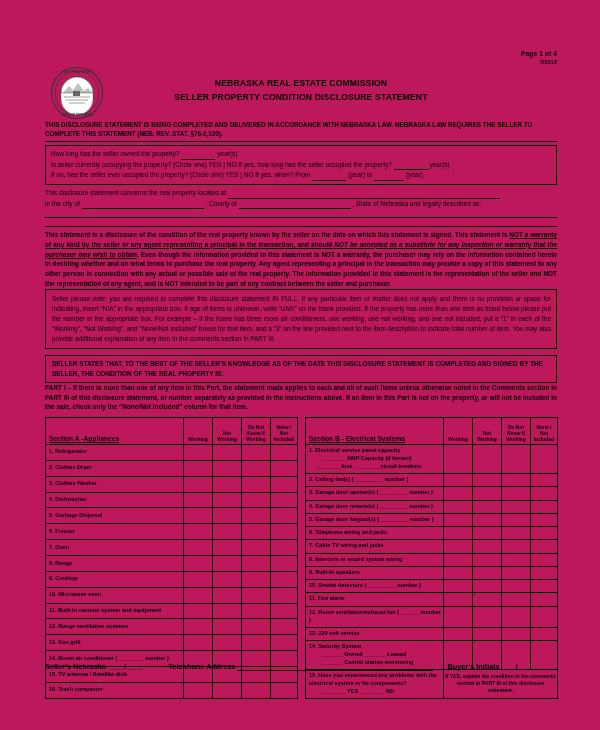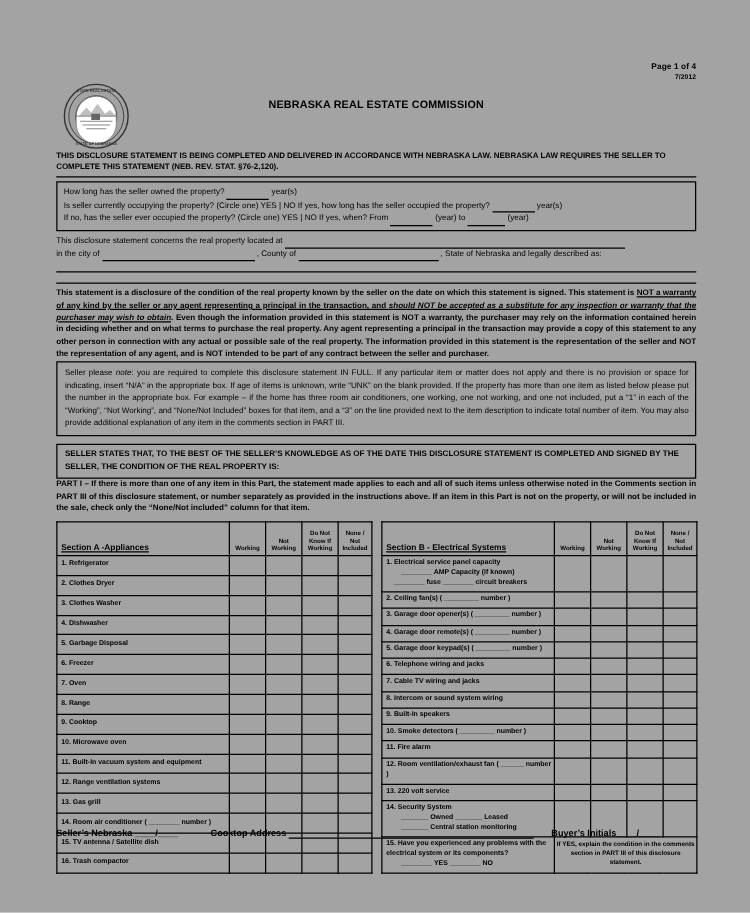--- a/index.html
+++ b/index.html
@@ -11,21 +11,21 @@
     width: 600px; height: 730px;
     font-family: "Liberation Sans", sans-serif;
     color: #000;
     position: relative;
     overflow: hidden;
   }
   .page {
     position: absolute;
     left: 0; top: 0;
     width: 600px; height: 730px;
-    background: #a3a3a3;
+    background: #be185d;
   }
   .sheet {
     position: absolute;
     left: 45px; top: 42px;
     width: 512px;
     height: 650px;
   }
 
   
   .page-meta {
@@ -233,20 +233,21 @@
       <rect x="23" y="25" width="7" height="5" fill="#666"></rect>
       <g fill="#333" font-family="Liberation Sans, sans-serif" font-size="3.1" font-weight="bold">
         <text x="27" y="7.4" text-anchor="middle">STATE REAL ESTATE</text>
         <text x="27" y="50" text-anchor="middle">STATE OF NEBRASKA</text>
       </g>
     </svg>
   </div>
 
   <div class="titles">
     <div class="t1">NEBRASKA REAL ESTATE COMMISSION</div>
+    <div class="t2">SELLER PROPERTY CONDITION DISCLOSURE STATEMENT</div>
   </div>
 
   <div class="notice">THIS DISCLOSURE STATEMENT IS BEING COMPLETED AND DELIVERED IN ACCORDANCE WITH NEBRASKA LAW. NEBRASKA LAW REQUIRES THE SELLER TO COMPLETE THIS STATEMENT (NEB. REV. STAT. §76-2,120).</div>
   <div class="rule rule-top"></div>
 
   <div class="box qbox">
     <div class="qline">
       <span>How long has the seller owned the property?</span>
       <span class="dline" style="width:34px"></span>
       <span>year(s)</span>
@@ -569,20 +570,20 @@
           </td>
           <td class="note" colspan="4">If YES, explain the condition in the comments section in PART III of this disclosure statement.</td>
         </tr>
       </tbody>
     </table>
   </div>
 
   <div class="footer">
     <span class="seg">Seller’s Nebraska ____/____</span>
     <span style="display:inline-block;width:22px"></span>
-    <span class="seg">Cooktop Address</span>
+    <span class="seg">Telephone Address</span>
     <span class="dline" style="width:196px"></span>
     <span style="display:inline-block;width:10px"></span>
     <span class="seg">Buyer’s Initials____/____</span>
   </div>
 
 </div>
 </div>
 
 </body></html>

